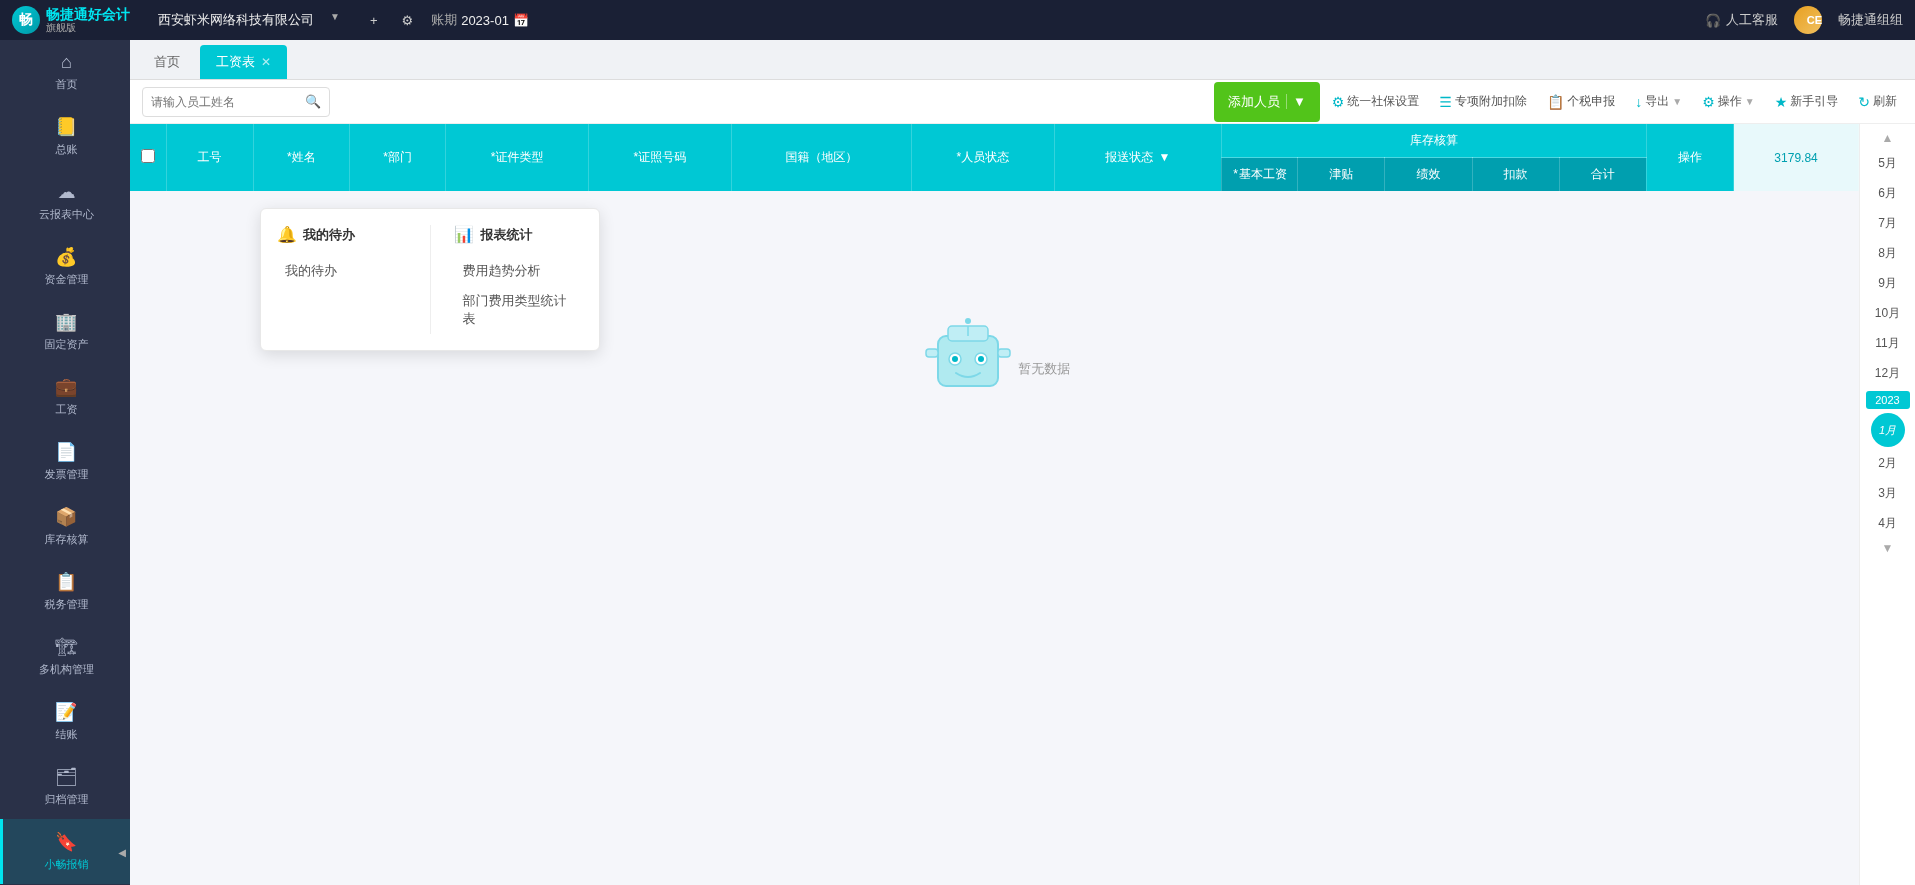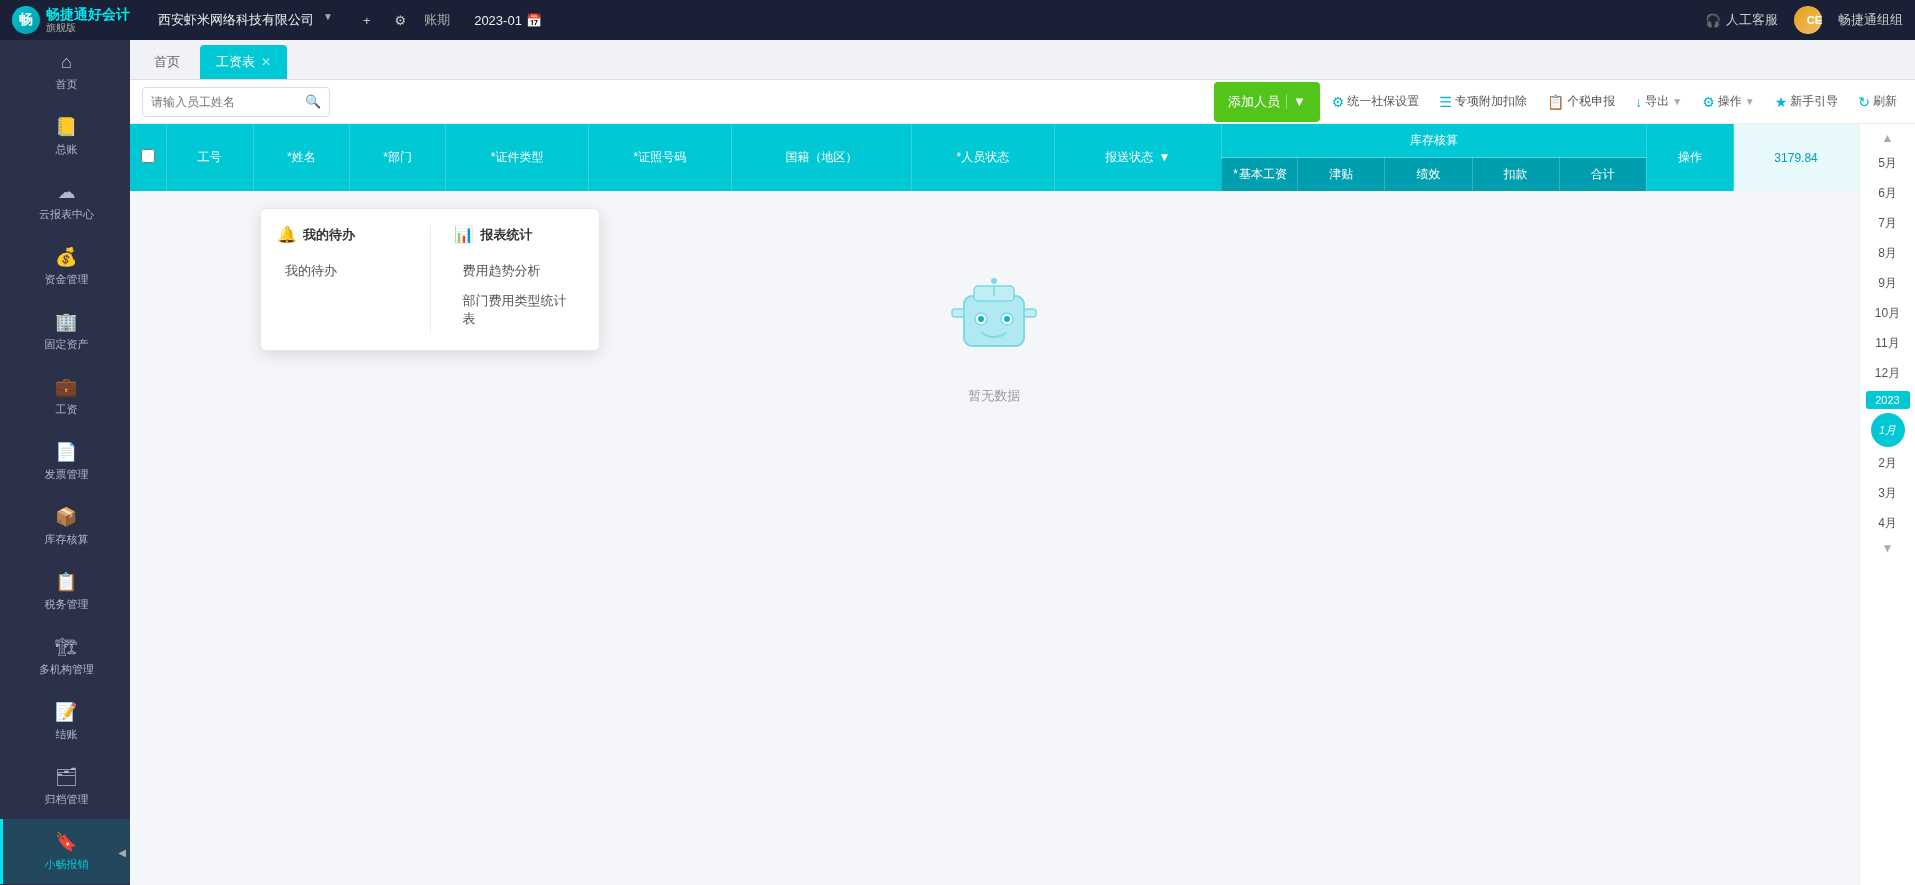--- a/index.html
+++ b/index.html
@@ -26,42 +26,42 @@
       width: 28px; height: 28px;
       background: linear-gradient(135deg, #00c8d4, #0099a8);
       border-radius: 50%;
       display: flex; align-items: center; justify-content: center;
       color: white; font-size: 14px; font-weight: bold;
     }
     .logo-text { color: white; font-size: 13px; line-height: 1.2; }
     .logo-text div:first-child { font-size: 14px; font-weight: bold; color: #00e5f0; }
     .logo-text div:last-child { font-size: 10px; color: #aaa; }
     .company-selector {
-      display: flex; align-items: flex-start; gap: 9px;
+      display: flex; align-items: flex-start; gap: 16px;
       color: #ccc; font-size: 13px; cursor: pointer;
       padding: 4px 8px;
       border-radius: 4px;
     }
     .company-name { color: #eee; }
     .chevron-down { font-size: 10px; color: #aaa; }
     .header-actions {
       display: flex; align-items: center; gap: 12px;
       margin-left: 8px;
     }
     .header-btn {
       color: #ccc; cursor: pointer; font-size: 13px;
       padding: 3px 6px; border-radius: 3px;
       display: flex; align-items: center; gap: 3px;
     }
     .period-info {
       display: flex; align-items: center; gap: 4px;
       color: #ccc; font-size: 13px;
     }
     .period-label { color: #aaa; }
-    .period-value { color: #eee; margin-left: 20px; }
+    .period-value { color: #eee; }
     .right-actions {
       margin-left: auto;
       display: flex; align-items: center; gap: 16px;
     }
     .user-service {
       display: flex; align-items: center; gap: 4px;
       color: #ccc; cursor: pointer; font-size: 13px;
     }
     .user-avatar {
       width: 28px; height: 28px;
@@ -238,24 +238,23 @@
       text-align: center;
       font-size: 12px;
       color: white;
     }
     .checkbox-cell { text-align: center !important; }
     .checkbox { width: 14px; height: 14px; cursor: pointer; }
 
     
     .empty-state {
       display: flex;
-      flex-direction: column;
       align-items: center;
       justify-content: center;
-      padding: 80px 0;
+      padding: 120px 0;
       text-align: right;
     }
     .empty-icon {
       width: 100px; height: 100px;
       position: relative;
       margin-bottom: 16px;
     }
     .empty-icon svg { width: 100%; height: 100%; }
     .empty-text { color: #999; font-size: 13px; }
 

